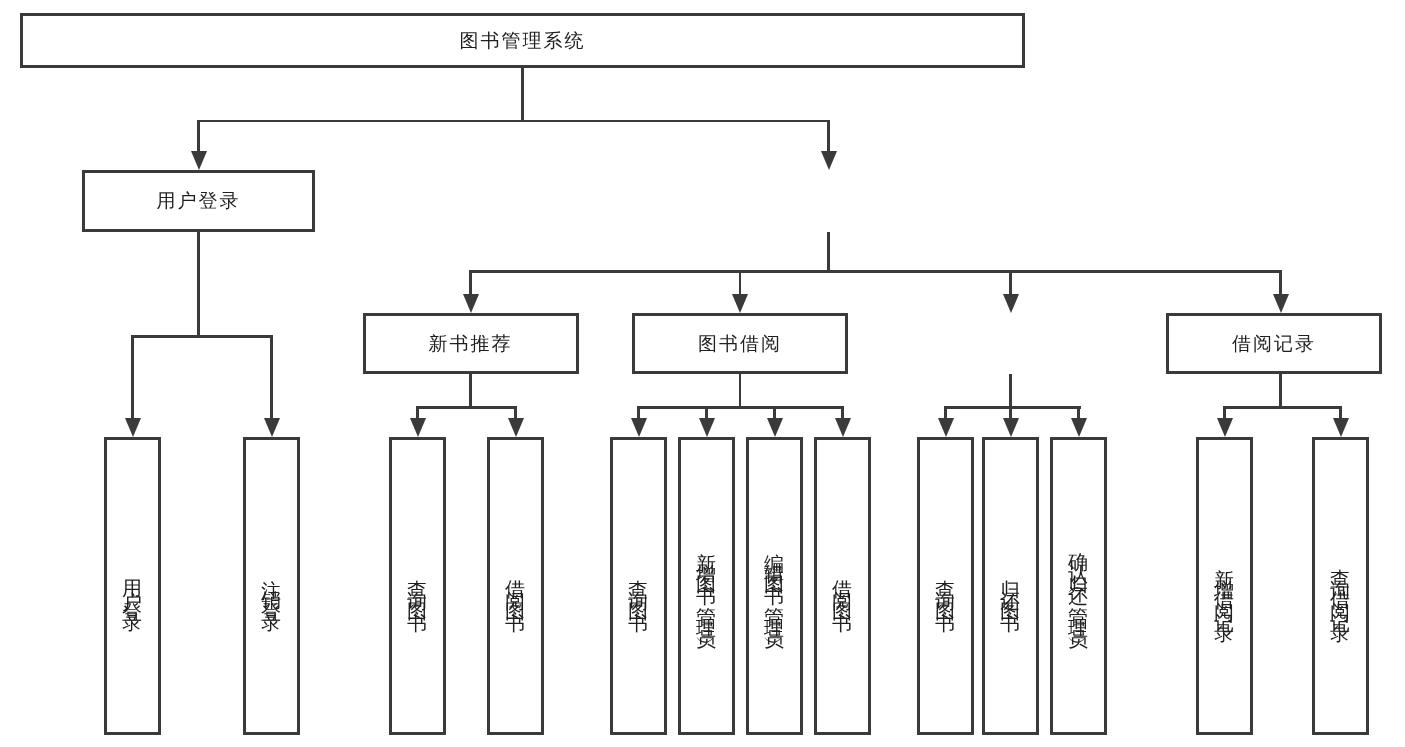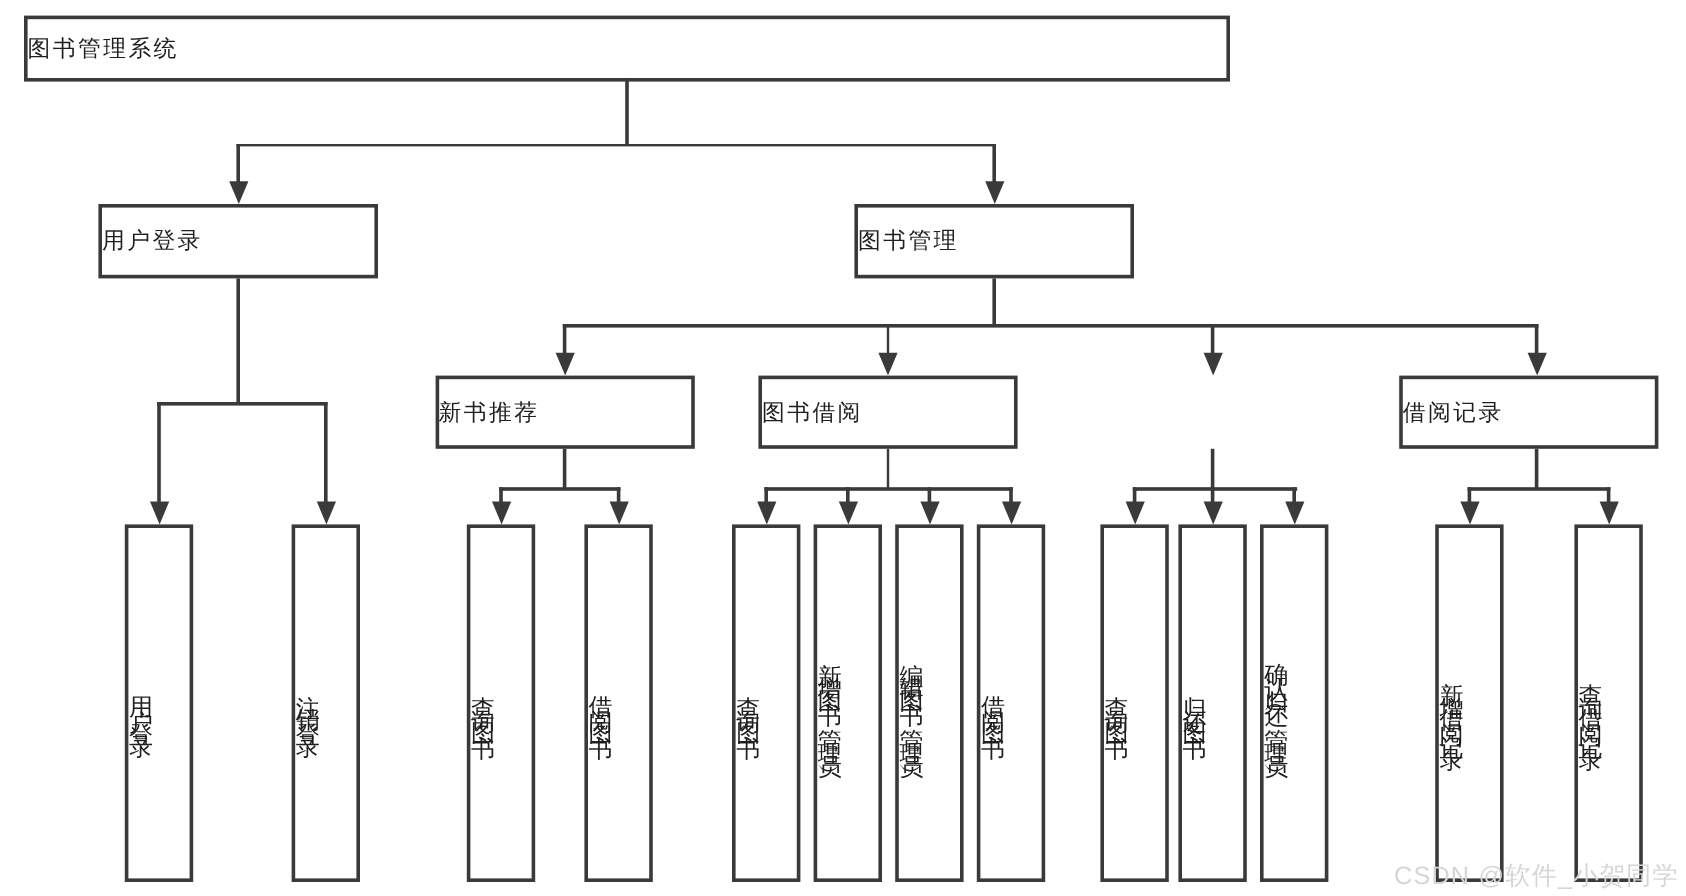--- a/index.html
+++ b/index.html
@@ -9,21 +9,21 @@
     --wm:#d6d6d6;
   }
   html,body{margin:0;padding:0;background:var(--bg);}
   body{font-family:"Liberation Sans","DejaVu Sans",sans-serif;}
   .stage{
     position:relative;width:1405px;height:747px;background:var(--bg);
     overflow:hidden;
   }
   .box{
     position:absolute;border:3px solid var(--line);background:#fff;
-    box-sizing:border-box;display:flex;align-items:center;
+    box-sizing:border-box;display:flex;align-items:center;justify-content:center;
     color:var(--text);
   }
   .box.h span{font-size:19px;letter-spacing:2px;white-space:nowrap;}
   .box.v span{
     writing-mode:vertical-rl;text-orientation:mixed;
     font-size:20px;letter-spacing:11px;line-height:1;
   }
   .hline{position:absolute;height:2.5px;background:var(--line);}
   .vline{position:absolute;width:2.5px;background:var(--line);}
   .arrow{
@@ -47,23 +47,20 @@
 
   <div class="vline" style="left:521.25px;top:66px;height:55px"></div>
   <div class="hline" style="left:197.25px;top:119.5px;width:632.5px"></div>
   <div class="vline" style="left:197.25px;top:120px;height:33px"></div>
   <div class="arrow" style="left:190.5px;top:151px"></div>
   <div class="vline" style="left:827.25px;top:120px;height:33px"></div>
   <div class="arrow" style="left:820.5px;top:151px"></div>
 
   <div class="box h" style="left:82px;top:170px;width:233px;height:62px">
     <span>用户登录</span>
-  </div>
-  <div class="box h" style="left:712px;top:170px;width:233px;height:62px">
-    <span>图书管理</span>
   </div>
 
   <div class="vline" style="left:197.25px;top:232px;height:105px"></div>
   <div class="hline" style="left:131.25px;top:335px;width:141.5px"></div>
   <div class="vline" style="left:131.25px;top:335px;height:84px"></div>
   <div class="arrow" style="left:124.5px;top:418px"></div>
   <div class="vline" style="left:270.25px;top:335px;height:84px"></div>
   <div class="arrow" style="left:263.5px;top:418px"></div>
 
   <div class="vline" style="left:827.25px;top:232px;height:40px"></div>
@@ -158,15 +155,14 @@
     <span>确认归还（管理员）</span>
   </div>
 
   <div class="box v" style="left:1196px;top:437px;width:57px;height:298px">
     <span>新增借阅记录</span>
   </div>
   <div class="box v" style="left:1312px;top:437px;width:57px;height:298px">
     <span>查询借阅记录</span>
   </div>
 
-  <div class="watermark">CSDN @软件_小贺同学</div>
 
 </div>
 
 </body></html>

